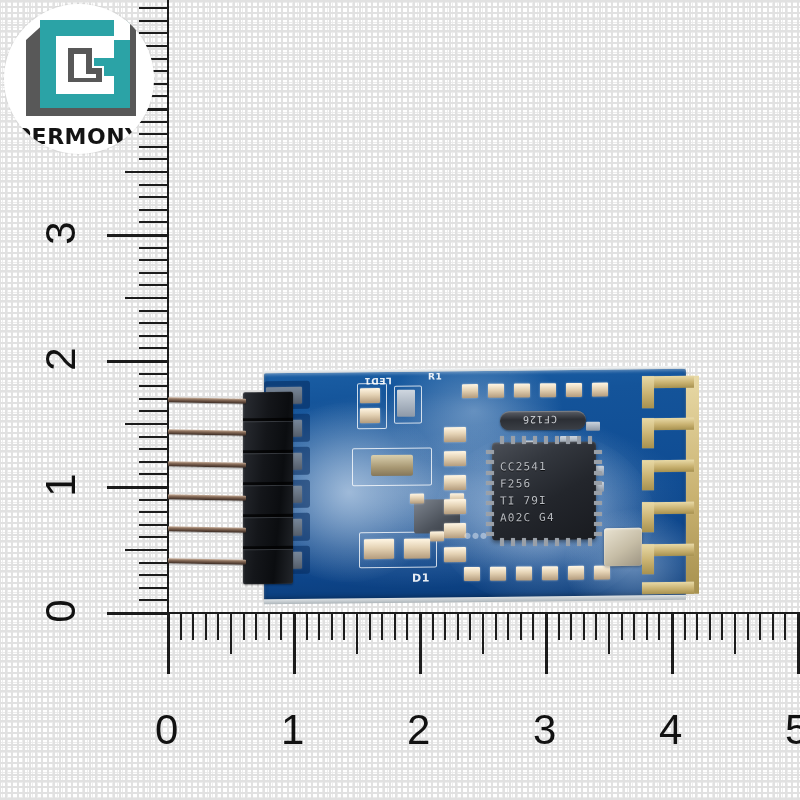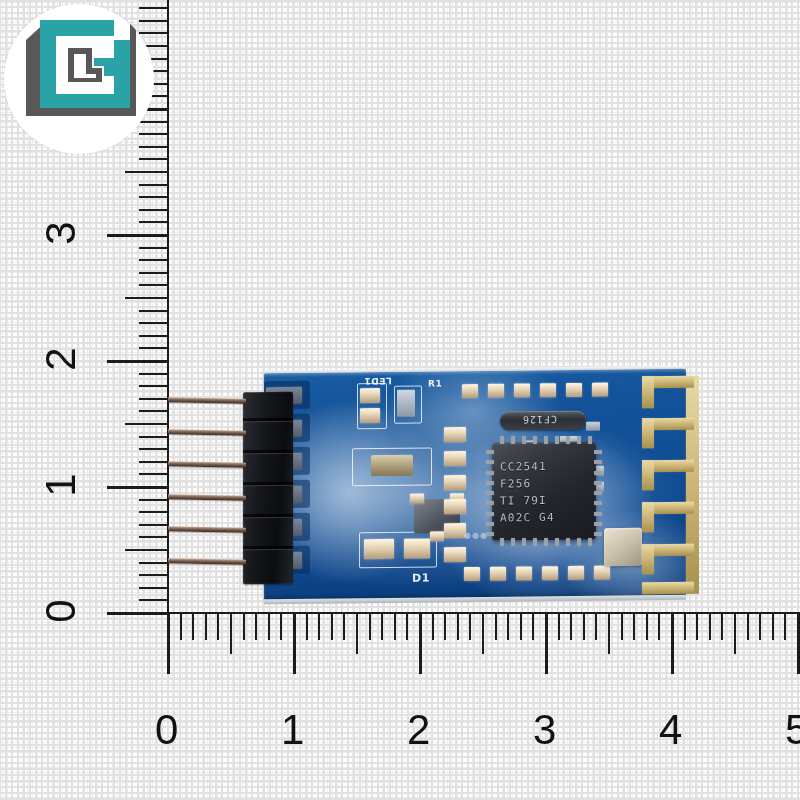--- a/index.html
+++ b/index.html
@@ -323,21 +323,21 @@
       <div style="position:absolute;left:0;top:107px;width:46px;height:28px;background:rgba(6,42,92,.55);border-radius:3px;"></div>
       <div style="position:absolute;left:0;top:140px;width:46px;height:28px;background:rgba(6,42,92,.55);border-radius:3px;"></div>
       <div style="position:absolute;left:0;top:173px;width:46px;height:28px;background:rgba(6,42,92,.55);border-radius:3px;"></div>
 
       <div class="silk" style="left:93px;top:11px;width:28px;height:44px;"></div>
       <div class="silk" style="left:130px;top:14px;width:26px;height:36px;"></div>
       <div class="silk" style="left:88px;top:76px;width:78px;height:36px;"></div>
       <div class="silk" style="left:95px;top:160px;width:76px;height:34px;"></div>
 
       <div class="silk-txt" style="left:100px;top:4px;transform:rotate(180deg);">LED1</div>
-      <div class="silk-txt" style="left:164px;top:7px;">R1</div>
+      <div class="silk-txt" style="left:164px;top:0;">R1</div>
       <div class="silk-txt" style="left:168px;top:129px;">Q1</div>
       <div class="silk-txt" style="left:148px;top:200px;font-size:11px;">D1</div>
 
       <div class="pad" style="left:96px;top:16px;width:20px;height:15px;"></div>
       <div class="pad" style="left:96px;top:36px;width:20px;height:15px;"></div>
       <div class="smd" style="left:133px;top:18px;width:18px;height:27px;background:linear-gradient(to bottom,#cfd7e0,#8d99a8);"></div>
       <div class="smd" style="left:107px;top:83px;width:42px;height:21px;background:linear-gradient(to bottom,#d9cfae,#a89873 60%,#85775a);border-radius:2px;"></div>
 
       <div class="smd" style="left:150px;top:128px;width:46px;height:34px;background:linear-gradient(145deg,#7e858f,#4c525b 60%,#353a42);border-radius:3px;"></div>
       <div class="pad" style="left:146px;top:122px;width:14px;height:10px;"></div>
@@ -481,15 +481,16 @@
       <path d="M48 30 L76 30 L76 50 L86 50 L86 68 L48 68 Z" fill="#ffffff"></path>
       <path d="M50 32 L74 32 L74 52 L84 52 L84 66 L50 66 Z" fill="#585858"></path>
       <path d="M56 38 L68 38 L68 58 L78 58 L78 62 L56 62 Z" fill="#ffffff"></path>
 
       <rect x="96" y="4" width="16" height="20" fill="#ffffff"></rect>
       <rect x="96" y="4" width="16" height="16" fill="#ffffff"></rect>
       <path d="M96 4 L112 4 L112 20 L96 20 Z" fill="#ffffff"></path>
 
       <path d="M112 4 L118 10 L118 98 L14 98 L8 92 L112 92 Z" fill="#585858"></path>
     </svg>
+    <div class="logo-word">PERMONY</div>
   </div>
 
 </div>
 
 </body></html>

